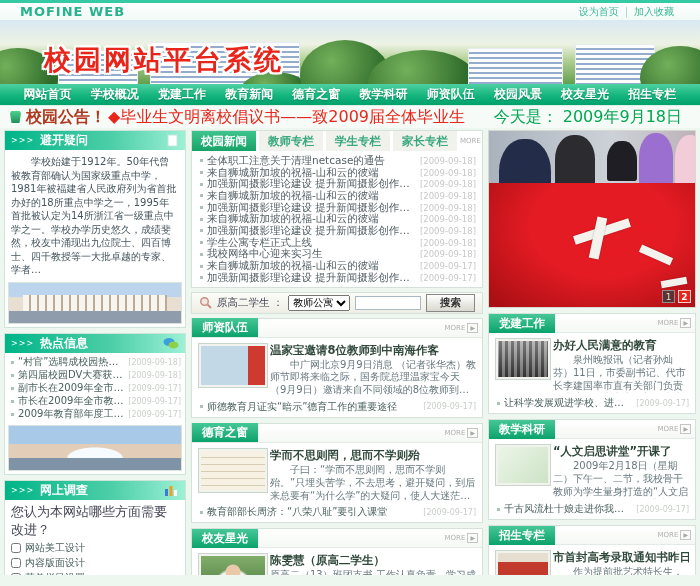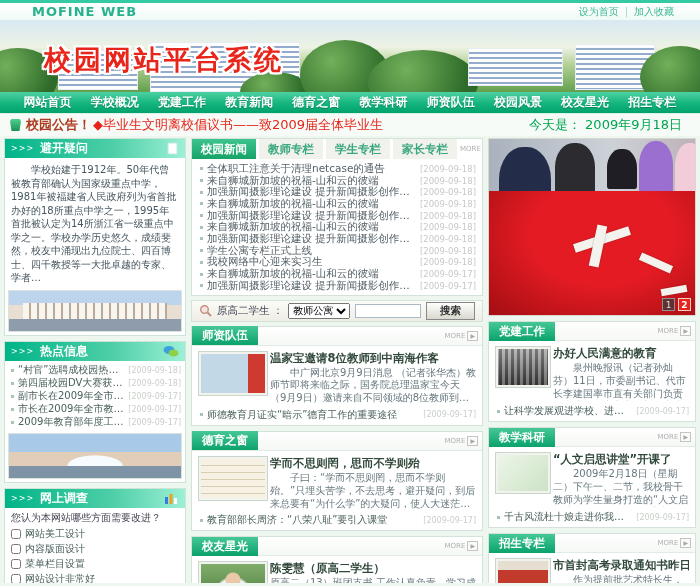--- a/index.html
+++ b/index.html
@@ -1,28 +1,28 @@
 <!DOCTYPE html>
 <html><head>
 <meta charset="utf-8">
 <style>
   * { margin:0; padding:0; box-sizing:border-box; }
   html,body { width:700px; height:586px; overflow:hidden; }
   body { font-family:"DejaVu Sans","Liberation Sans",sans-serif; background:#eef6f0; font-size:11px; }
 
   
   .topbar { height:20px; border-top:3px solid #35c9a4; background:linear-gradient(#ffffff,#f0faf5);
-            display:flex; align-items:center; justify-content:space-between; padding:0 26px 0 32px; }
+            display:flex; align-items:center; justify-content:space-between; padding:0 26px 0 20px; }
   .brand { color:#27b28e; font-weight:bold; font-size:13px; letter-spacing:1px; }
   .toplinks { display:flex; align-items:center; gap:6px; font-size:10px; color:#3cb893; }
   .toplinks a { color:#3cb893; text-decoration:none; cursor:pointer;font-family:Liberation Serif, serif; }
   .topdiv { color:#9fd8c4; }
 
   
-  .banner { position:relative; height:72px; overflow:hidden;
+  .banner { position:relative; height:64px; overflow:hidden;
             background:linear-gradient(180deg,#d9e9f3 0%,#edf2e3 38%,#b3d194 62%,#639f4d 100%); }
   .bld { position:absolute; background:repeating-linear-gradient(180deg,#fdfdfd 0 3px,#93accd 3px 5px); border:1px solid #e6ecf4; }
   .b1 { left:58px;  top:30px; width:80px;  height:40px; }
   .b2 { left:150px; top:22px; width:150px; height:50px; }
   .b3 { left:468px; top:28px; width:95px;  height:38px; }
   .b4 { left:575px; top:24px; width:80px;  height:46px; }
   .tree { position:absolute; border-radius:50%; background:radial-gradient(circle at 35% 30%,#73b05a,#2e6b2a 72%); }
   .t1 { left:-22px; top:28px; width:80px; height:60px; }
   .t2 { left:300px; top:20px; width:90px; height:70px; }
   .t3 { left:368px; top:30px; width:110px; height:66px; }
@@ -30,21 +30,21 @@
   .t5 { left:240px; top:52px; width:70px; height:40px; }
   .banner-title { position:absolute; left:44px; top:22px; font-size:27px; font-weight:bold; color:#e8251a; letter-spacing:3px;
       text-shadow:-2px 0 #fff,2px 0 #fff,0 -2px #fff,0 2px #fff,-2px -2px #fff,2px 2px #fff,-2px 2px #fff,2px -2px #fff; }
 
   
   .nav { height:22px; background:linear-gradient(180deg,#4ed0a2 0%,#14b57e 55%,#00a16c 100%);
          display:flex; align-items:center; justify-content:space-around; padding:0 14px; border-bottom:1px solid #d8f2e6; }
   .nav-item { color:#fff; font-weight:bold; font-size:12px; cursor:pointer; text-shadow:0 1px 1px rgba(0,70,45,.4); white-space:nowrap; }
 
   
-  .notice { height:22px; display:flex; align-items:center; padding:0 8px; background:#f6fbf8; font-size:13px; }
+  .notice { height:22px; display:flex; align-items:center; padding:0 8px; background:#f6fbf8; font-size:16px; }
   .cup-icon { width:11px; height:12px; margin:0 5px 0 2px; background:linear-gradient(#4fd08e,#1d9058);
               clip-path:polygon(12% 0,88% 0,100% 18%,86% 100%,14% 100%,0 18%); }
   .notice-label { color:#b03a20; font-weight:bold; margin-right:2px; }
   .notice-text { color:#e8251a; }
   .notice-date { margin-left:auto; color:#00a651; font-weight:normal; padding-right:10px; }
 
   
   .main { display:flex; gap:5px; padding:2px 4px 0; height:447px; overflow:hidden; }
   .lcol { width:182px; flex:none; overflow:hidden; }
   .ccol { width:292px; flex:none; overflow:hidden; }
@@ -65,21 +65,21 @@
       background:linear-gradient(180deg,#a9c9e8 0 40%,#e2cdb9 40% 72%,#7e93a6 72% 100%); position:relative; overflow:hidden;}
   .hot-img::before { content:""; position:absolute; left:30%; top:45%; width:40%; height:30%;
       background:radial-gradient(ellipse at 50% 100%, #f6fbff 0 55%, transparent 60%); }
   .slist { padding:3px 4px 2px; }
   .srow { display:flex; align-items:center; height:13px; cursor:pointer; }
   .dot { width:3px; height:3px; background:#a9c3b4; margin:0 4px 0 2px; flex:none; }
   .srow .txt { flex:1; font-size:10px; color:#49605c; white-space:nowrap; overflow:hidden; text-overflow:ellipsis; }
   .srow .dte { font-size:8px; color:#c9cfc9; margin-left:3px; flex:none; }
 
   .survey-body { padding:3px 6px 5px; }
-  .survey-q { font-size:10px; color:#445; margin-bottom:2px; }
+  .survey-q { font-size:13px; color:#445; margin-bottom:2px; }
   .opt { display:flex; align-items:center; gap:4px; height:15px; font-size:10px; color:#49605c; }
   .opt input { width:10px; height:10px; }
 
   
   .news { border:1px solid #d4e2da; background:#fff; }
   .tabs { display:flex; align-items:center; height:20px; background:#fff; padding-right:4px; }
   .tab { padding:0 9px; height:20px; line-height:20px; font-size:11.5px; font-weight:bold; color:#3aa87e;
          background:#f2f2ec; margin-right:3px; cursor:pointer; white-space:nowrap; }
   .tab.active { background:linear-gradient(#3ec48e,#17a368); color:#fff;text-align:right; }
   .more { margin-left:auto; display:flex; align-items:center; gap:2px; font-size:7px; color:#b0b0b0; cursor:pointer; }

